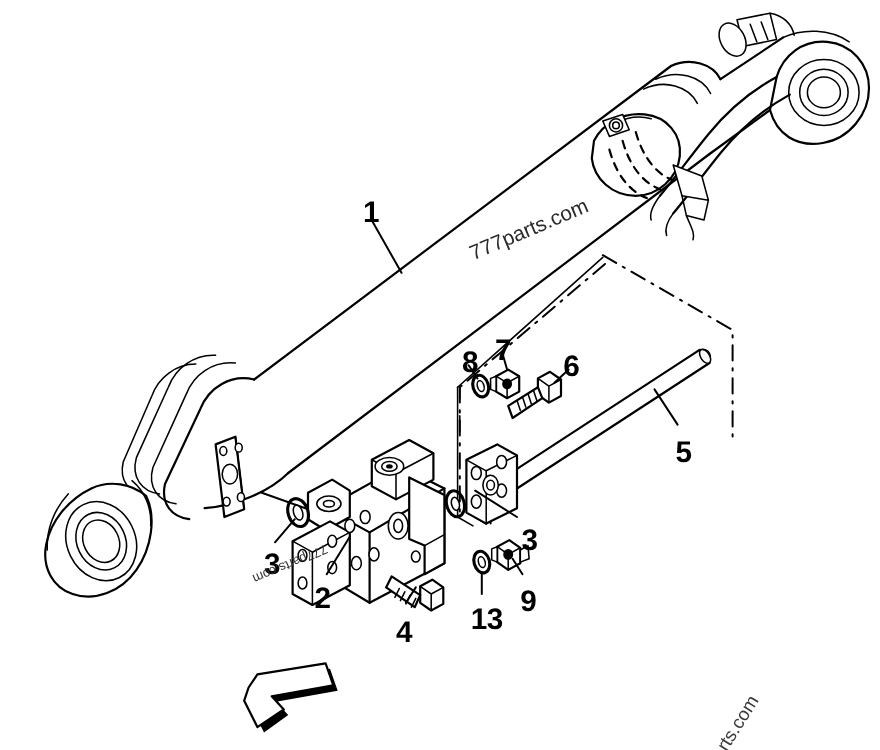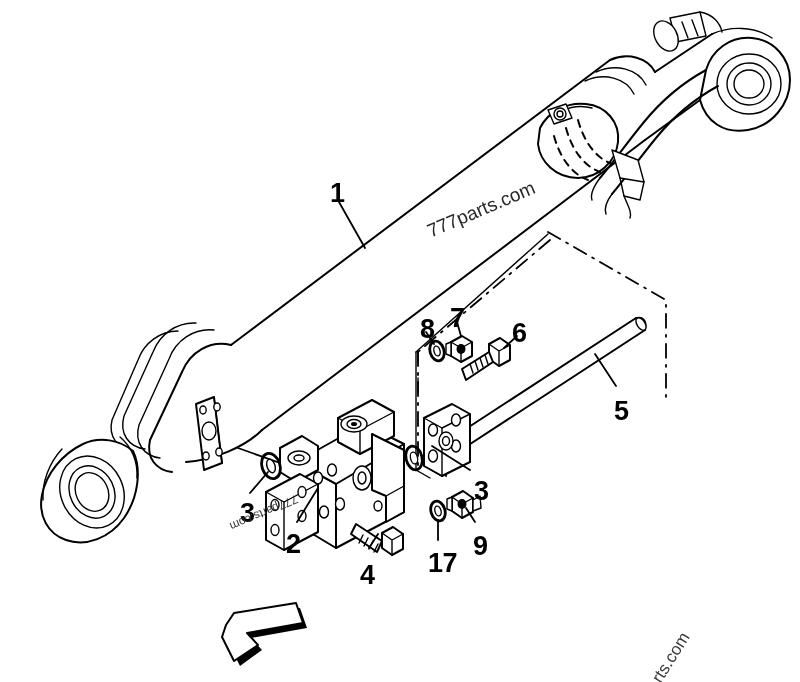--- a/index.html
+++ b/index.html
@@ -284,19 +284,19 @@
   <div class="callout" style="left:330px;top:180px;">1</div>
   <div class="callout" style="left:286px;top:531px;">2</div>
   <div class="callout" style="left:240px;top:500px;">3</div>
   <div class="callout" style="left:474px;top:478px;">3</div>
   <div class="callout" style="left:360px;top:562px;">4</div>
   <div class="callout" style="left:614px;top:398px;">5</div>
   <div class="callout" style="left:512px;top:320px;">6</div>
   <div class="callout" style="left:450px;top:305px;">7</div>
   <div class="callout" style="left:420px;top:316px;">8</div>
   <div class="callout" style="left:473px;top:533px;">9</div>
-  <div class="callout" style="left:428px;top:550px;">17</div>
+  <div class="callout" style="left:428px;top:550px;">13</div>
 
   <div class="wm w1" style="left:424px;top:222px;transform:rotate(-23deg);">777parts.com</div>
   <div class="wm w2" style="left:300px;top:505px;transform:rotate(157deg);">777parts.com</div>
   <div class="wm w3" style="left:648px;top:676px;transform:rotate(-58deg);">rts.com</div>
 
 </div>
 
 </body></html>

